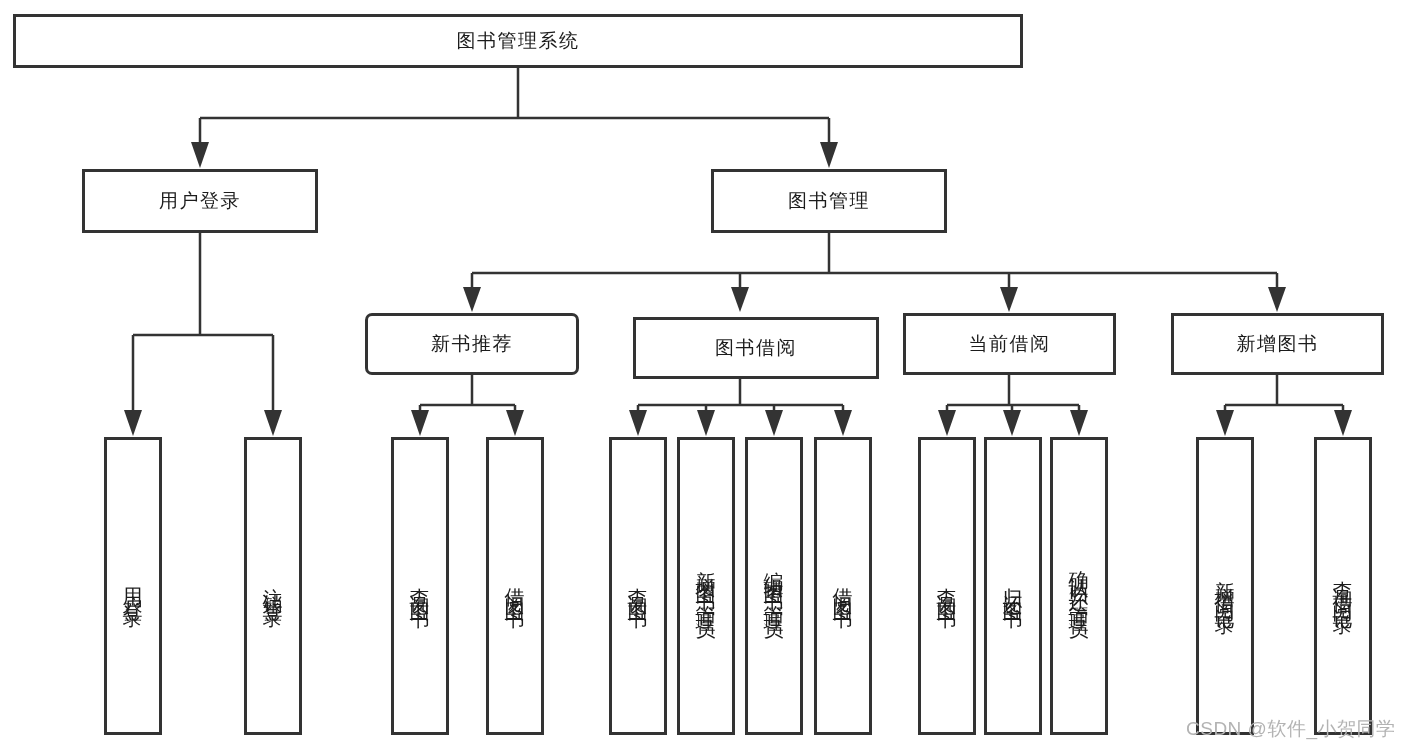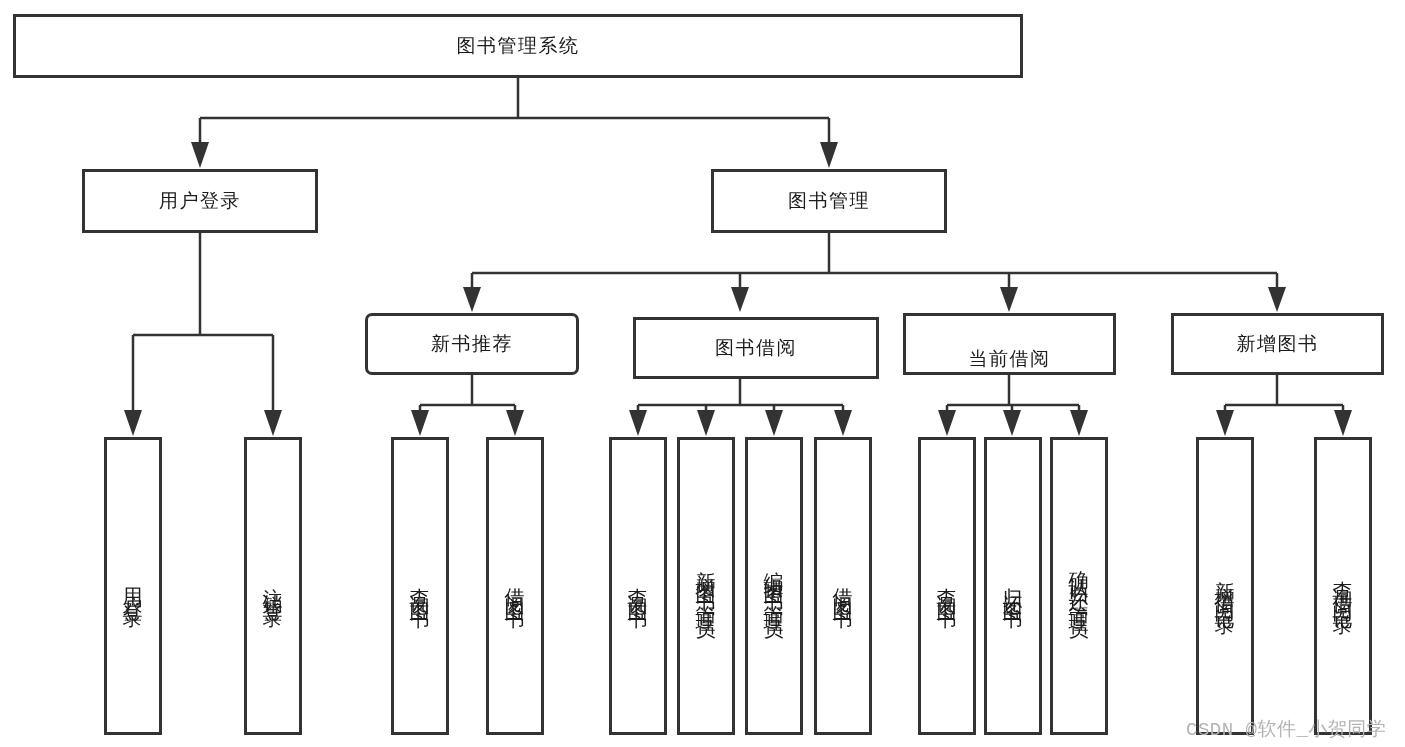--- a/index.html
+++ b/index.html
@@ -10,21 +10,21 @@
     position:absolute; background:#ffffff; border:3px solid #333333;
     box-sizing:border-box; display:flex; align-items:center; justify-content:center;
     color:#1c1c1c;
   }
   .h-node { font-size:19px; letter-spacing:1.5px; }
   .leaf .vtext {
     writing-mode:vertical-rl; letter-spacing:7px; font-size:20px; line-height:1;
   }
   .watermark {
     position:absolute; left:1186px; top:716px; width:215px;
-    font-size:19px; color:#b3b3b3; letter-spacing:0.5px; white-space:nowrap;font-family:Liberation Mono, monospace;
+    font-size:19px; color:#b3b3b3; letter-spacing:0.5px; white-space:nowrap;
   }
 </style>
 </head>
 <body>
 
 <div class="stage">
 
   <svg class="connectors" width="1405" height="747" viewBox="0 0 1405 747">
     <g stroke="#333333" stroke-width="2.5" fill="none">
 
@@ -55,38 +55,38 @@
       <polygon points="765,410 783,410 774,436"></polygon>
       <polygon points="834,410 852,410 843,436"></polygon>
       <polygon points="938,410 956,410 947,436"></polygon>
       <polygon points="1003,410 1021,410 1012,436"></polygon>
       <polygon points="1070,410 1088,410 1079,436"></polygon>
       <polygon points="1216,410 1234,410 1225,436"></polygon>
       <polygon points="1334,410 1352,410 1343,436"></polygon>
     </g>
   </svg>
 
-  <div class="node h-node" style="left:13px;top:14px;width:1010px;height:64px;">
+  <div class="node h-node" style="left:13px;top:14px;width:1010px;height:54px;">
     <span>图书管理系统</span>
   </div>
 
   <div class="node h-node" style="left:82px;top:169px;width:236px;height:64px;">
     <span>用户登录</span>
   </div>
   <div class="node h-node" style="left:711px;top:169px;width:236px;height:64px;">
     <span>图书管理</span>
   </div>
 
   <div class="node h-node" style="left:365px;top:313px;width:214px;height:62px;border-radius:7px;">
     <span>新书推荐</span>
   </div>
   <div class="node h-node" style="left:633px;top:317px;width:246px;height:62px;">
     <span>图书借阅</span>
   </div>
-  <div class="node h-node" style="left:903px;top:313px;width:213px;height:62px;align-items:flex-end;">
+  <div class="node h-node" style="left:903px;top:313px;width:213px;height:62px;">
     <span>当前借阅</span>
   </div>
   <div class="node h-node" style="left:1171px;top:313px;width:213px;height:62px;">
     <span>新增图书</span>
   </div>
 
   <div class="node leaf" style="left:104px;top:437px;width:58px;height:298px;">
     <span class="vtext">用户登录</span>
   </div>
   <div class="node leaf" style="left:244px;top:437px;width:58px;height:298px;">

